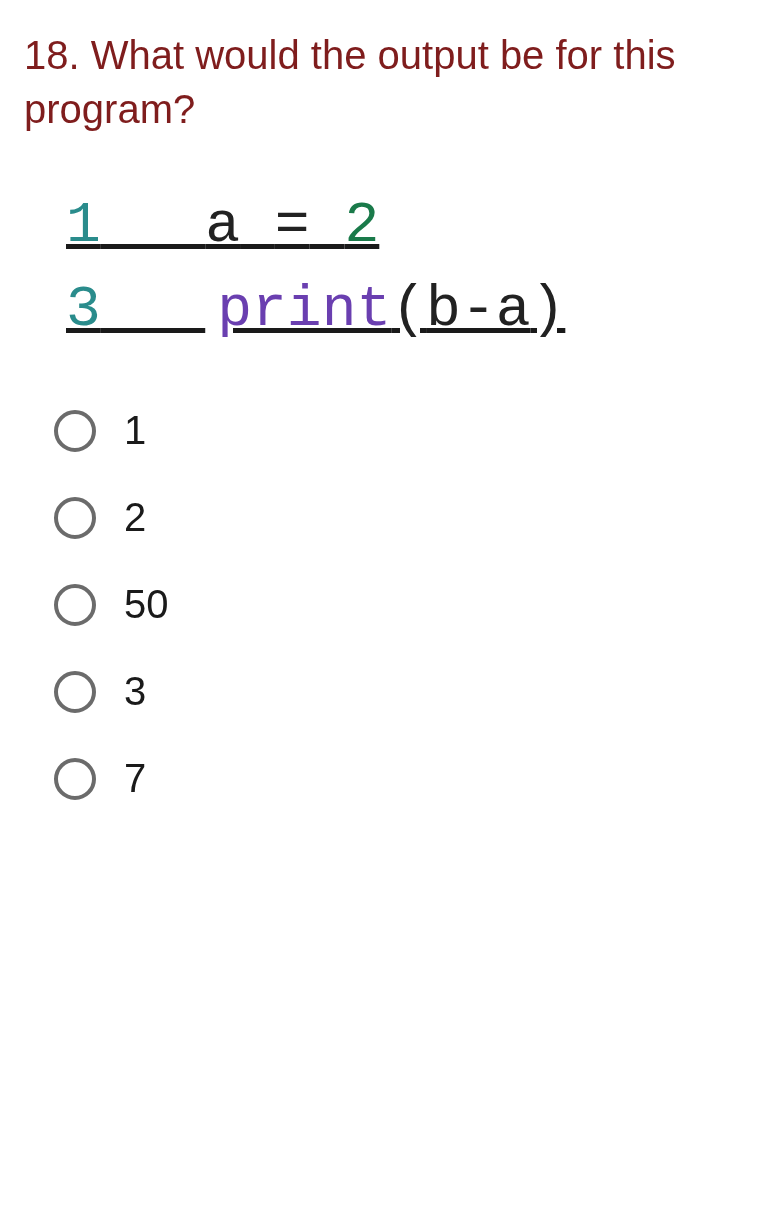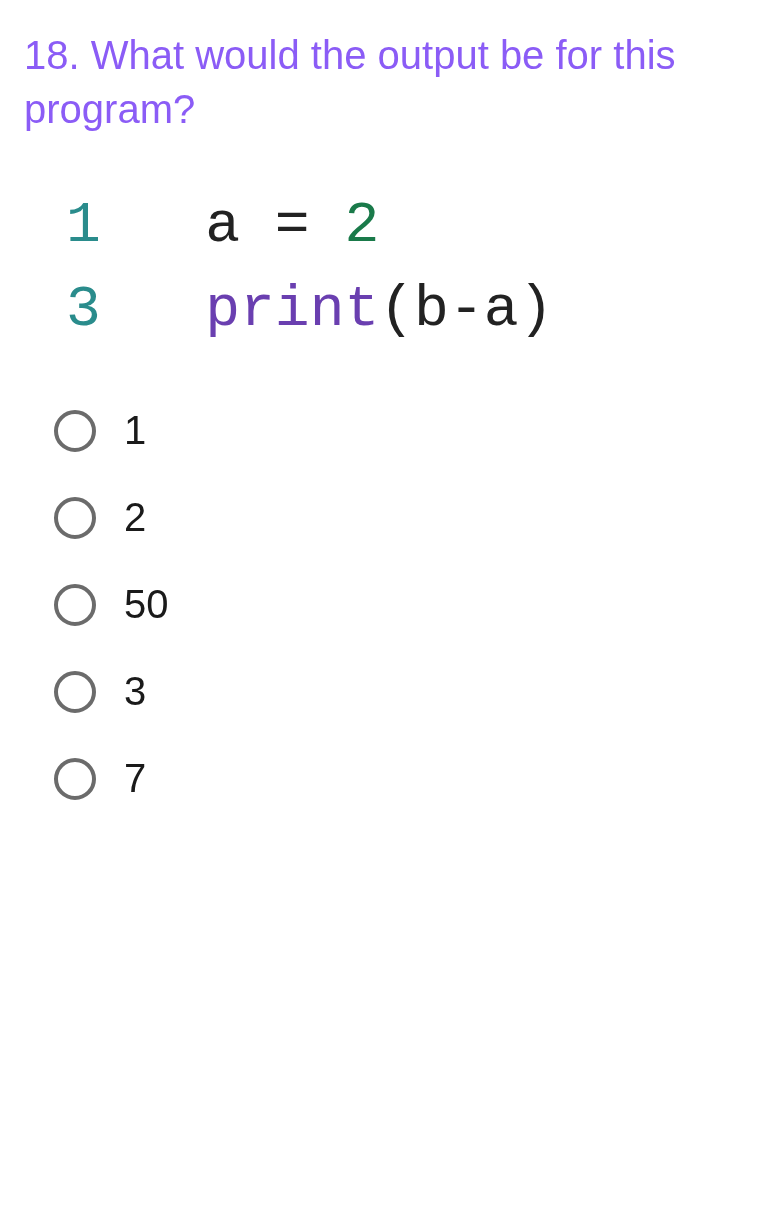--- a/index.html
+++ b/index.html
@@ -7,35 +7,35 @@
       font-family: Arial, Helvetica, sans-serif;
       background: #fff;
       width: 763px;
       padding: 28px 24px;
       color: #1a1a1a;
     }
     .question {
       font-size: 40px;
       line-height: 1.35;
       margin-bottom: 48px;
-      color: #8b5cf6;
+      color: #7f1d1d;
     }
     .code-block {
       font-family: Consolas, 'Courier New', monospace;
       font-size: 58px;
       line-height: 1.45;
       margin-left: 42px;
       margin-bottom: 56px;
     }
-    .code-line { white-space: pre; }
+    .code-line { white-space: pre; text-decoration: underline; }
     .ln { color: #2a8c8c; }
     .var { color: #222; }
     .eq { color: #222; }
     .num { color: #1a7a4a; }
-    .fn { color: #6a3fb0; }
+    .fn { color: #6a3fb0; margin-left: 12px; }
     .paren { color: #222; }
     .options {
       margin-left: 30px;
     }
     .option {
       display: flex;
       align-items: center;
       margin-bottom: 42px;
       cursor: pointer;
     }

